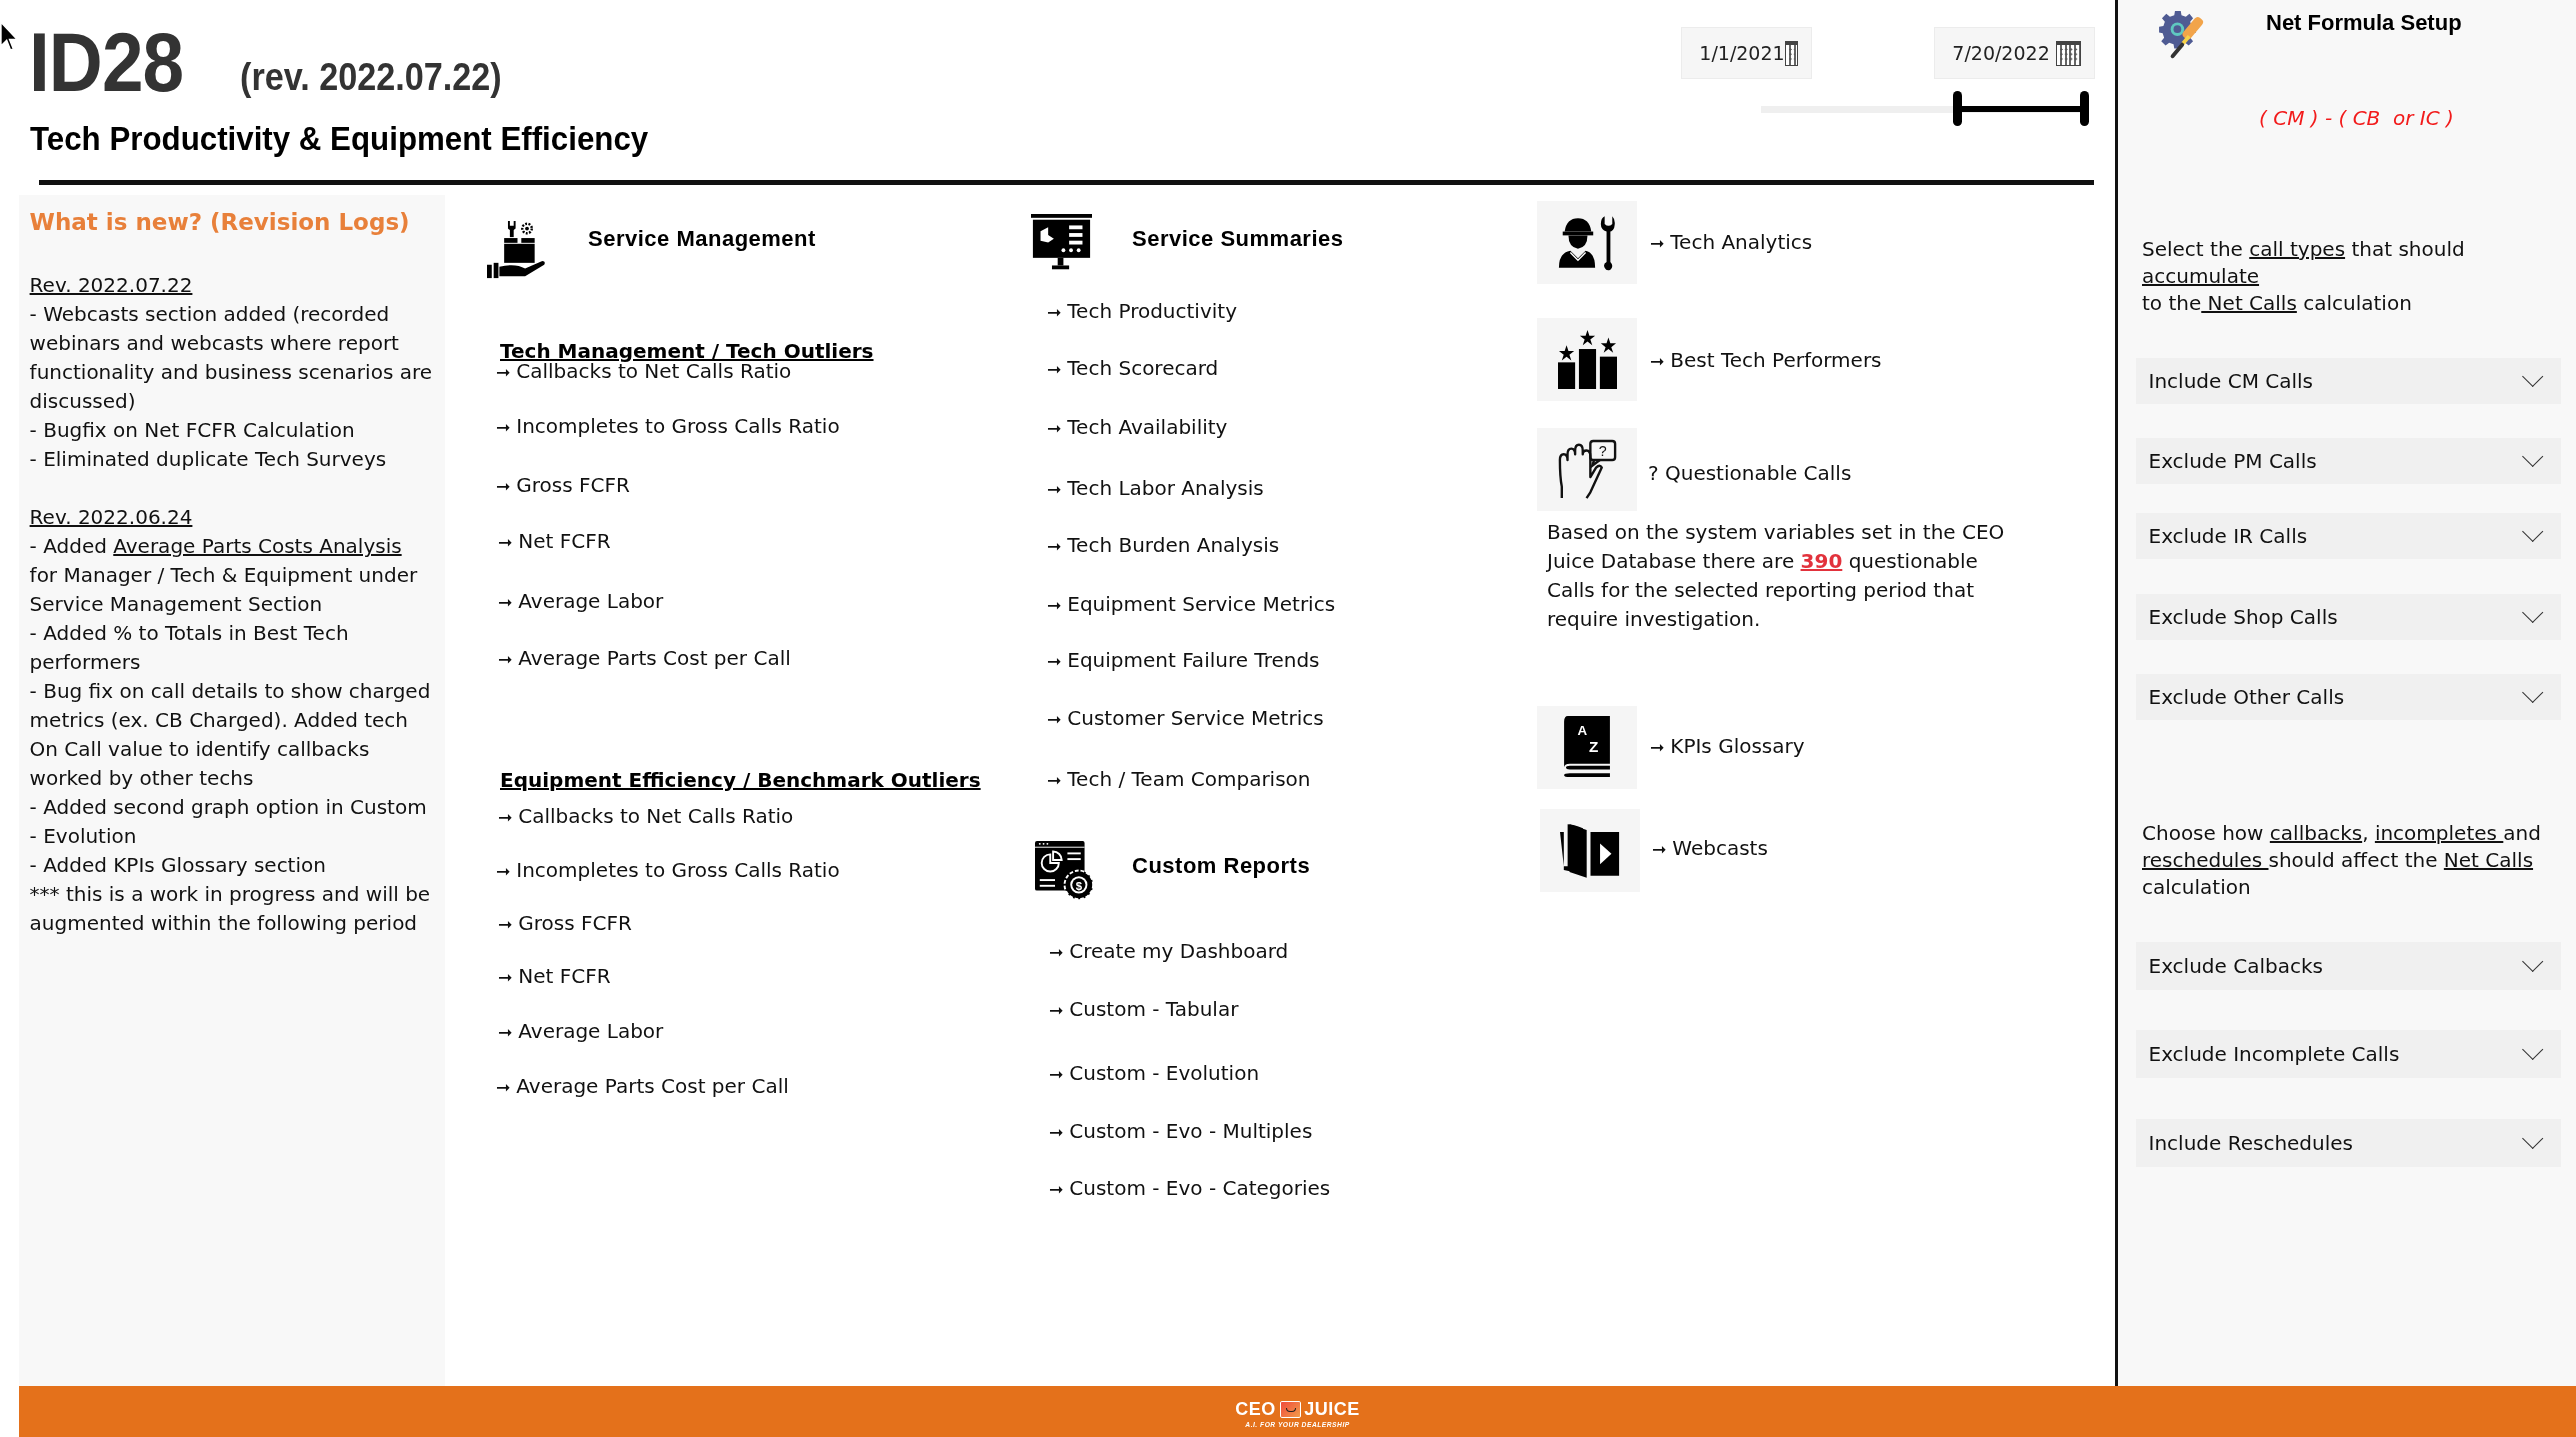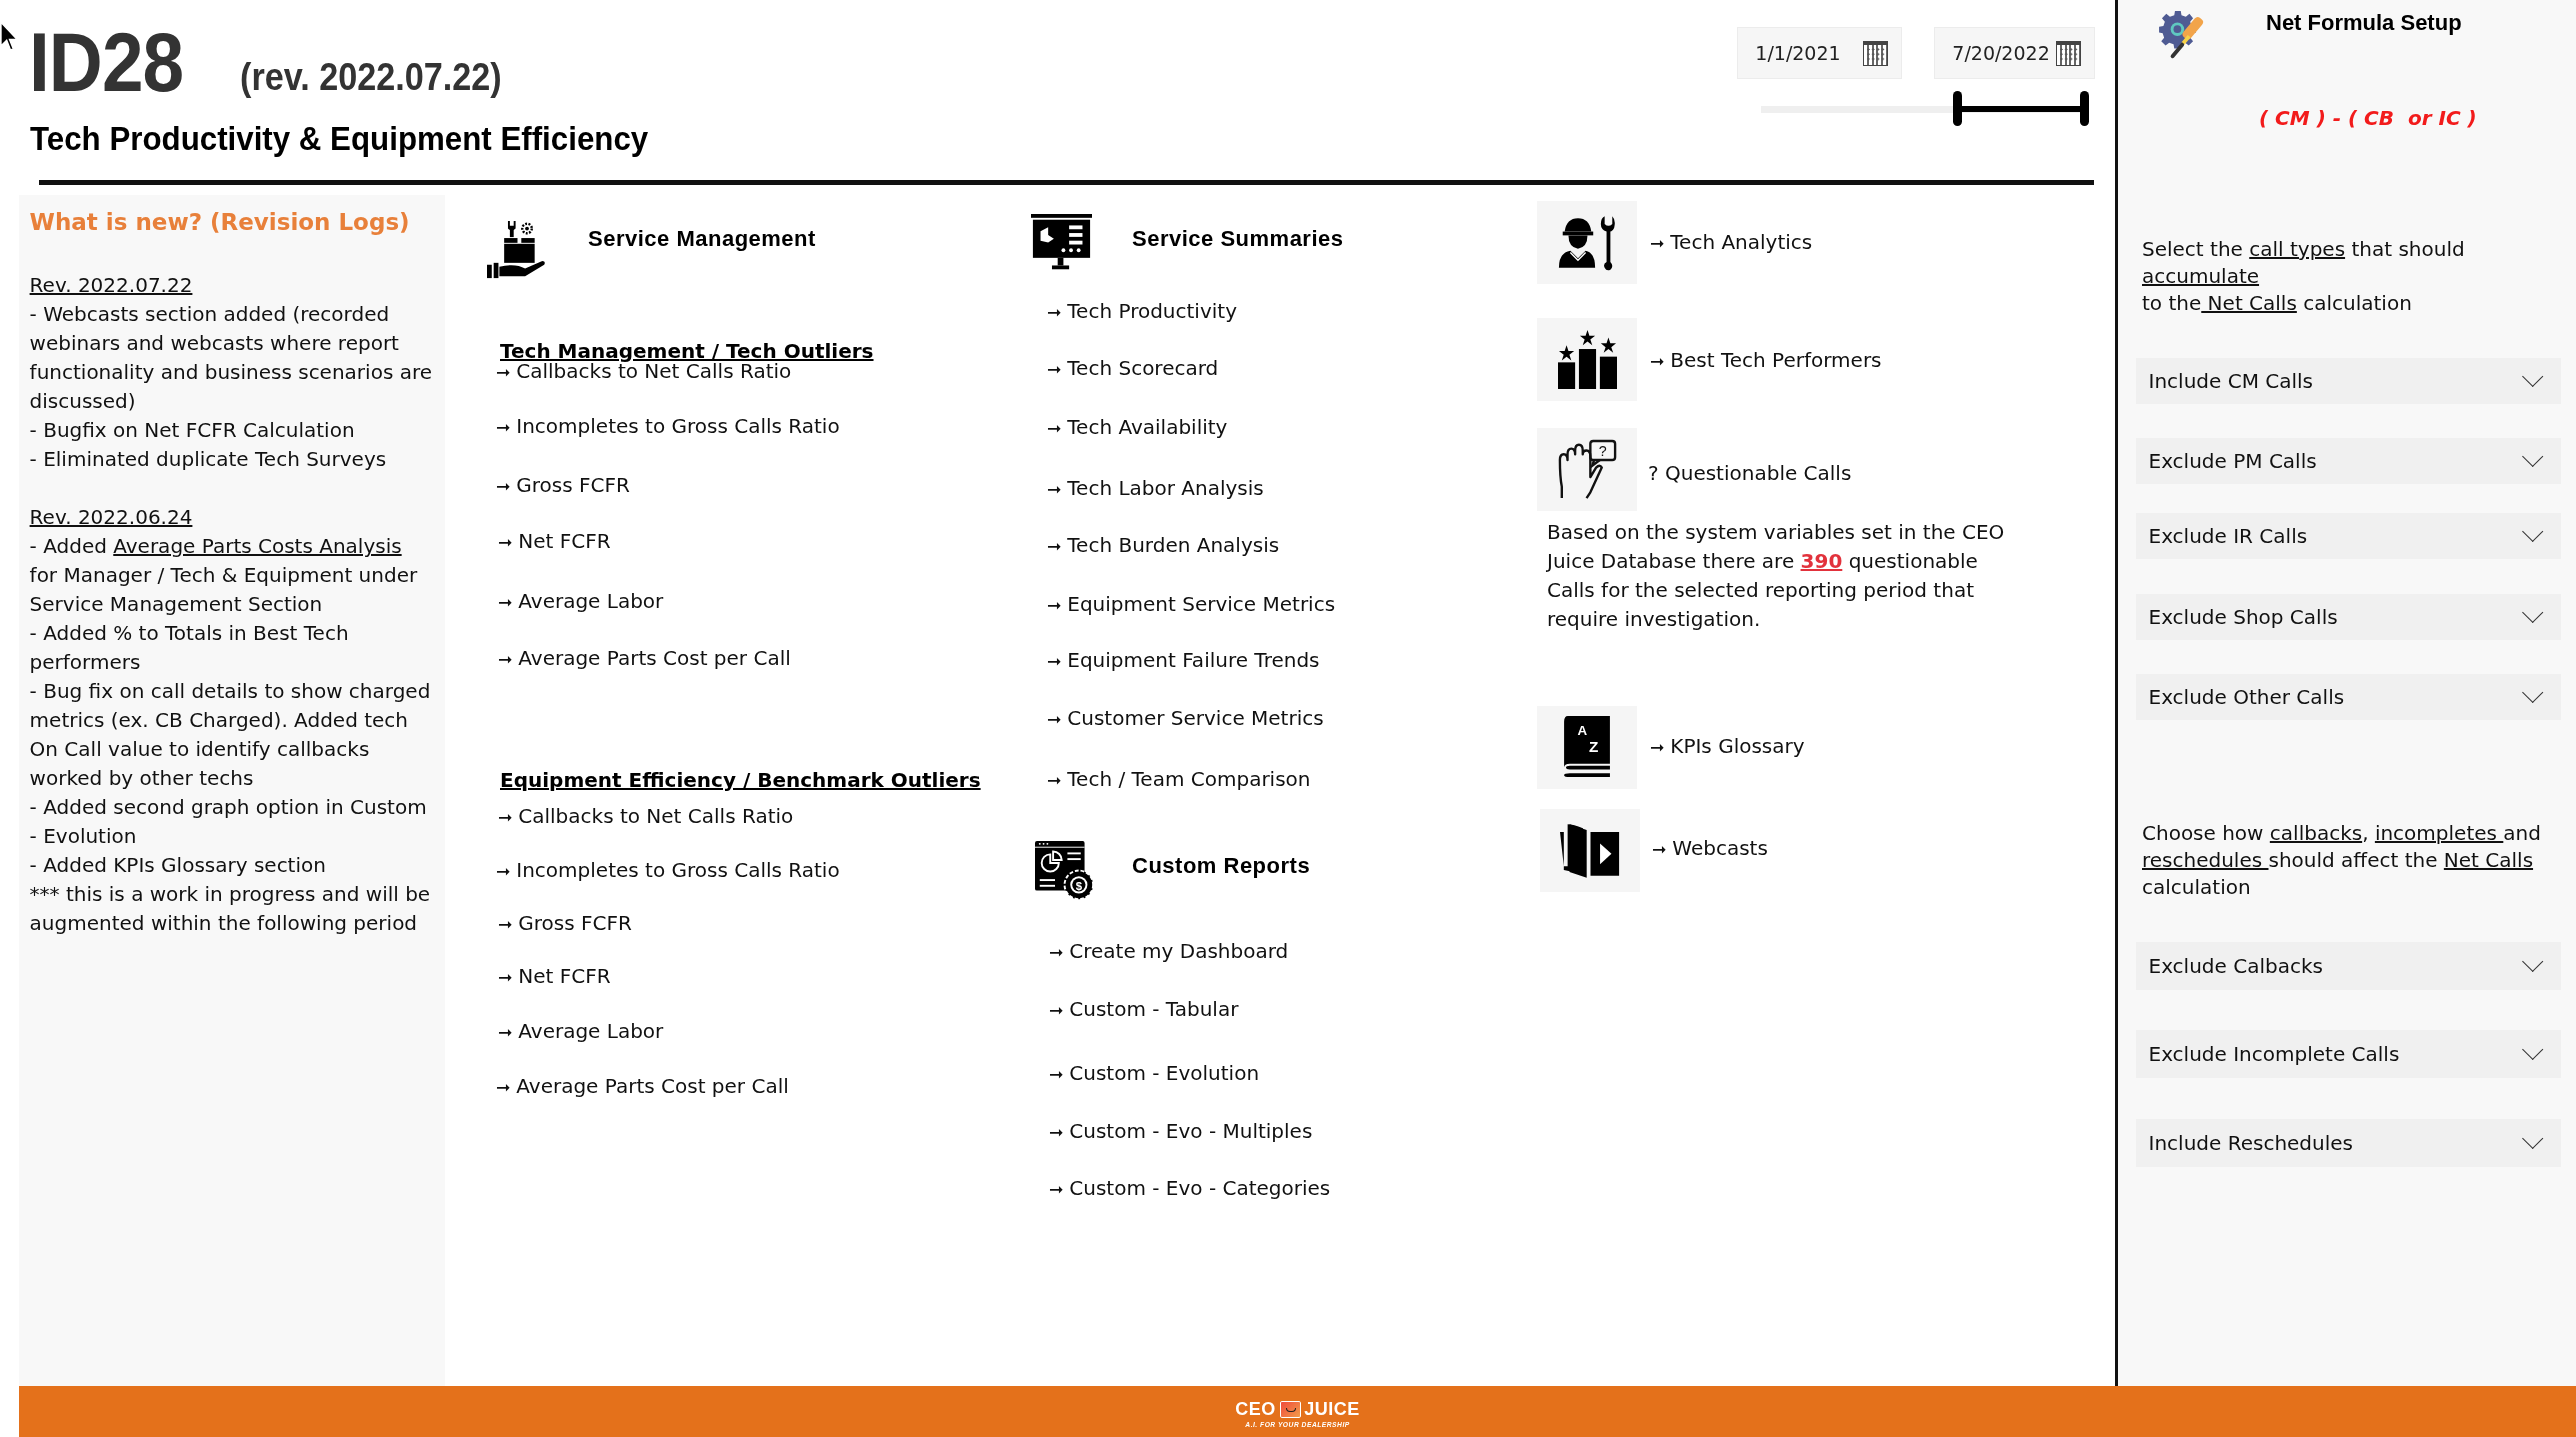--- a/index.html
+++ b/index.html
@@ -36,21 +36,21 @@
   .link { font-size: 20px; color: #111; white-space: nowrap; cursor: pointer; }
   .link .arr { font-family: "DejaVu Sans", sans-serif; font-size: 17.3px; margin-right: 5.8px; }
 
   .icon-tile { width: 100px; height: 83px; background: #f5f5f5; display: flex; align-items: center; justify-content: center; }
   .qtext { left: 1547px; top: 518px; width: 480px; font-size: 20px; line-height: 29px; color: #111; }
   .qnum { color: #e2323c; font-weight: 700; text-decoration: underline; }
 
   
   .right-panel { left: 2115px; top: 0; width: 461px; height: 1386px; background: #f8f8f8; border-left: 3.8px solid #111; }
   .rp-title { left: 2266px; top: 9.6px; font-family: "Liberation Sans", sans-serif; font-weight: 700; font-size: 22px; color: #000; }
-  .rp-formula { left: 2259px; top: 106px; font-family: "DejaVu Sans", sans-serif; font-weight: 700; font-style: italic; font-size: 20px; color: #f21b1b; white-space: pre; }
+  .rp-formula { left: 2259px; top: 106px; font-family: "DejaVu Sans", sans-serif; font-weight: 400; font-style: italic; font-size: 20px; color: #f21b1b; white-space: pre; }
   .rp-text { left: 2142px; width: 422px; font-size: 20px; line-height: 27px; color: #111; }
   .dd { left: 2136px; width: 425px; height: 46px; background: #f0f0f0; display: flex; align-items: center; padding-left: 12.5px; font-size: 20px; color: #111; cursor: pointer; }
   .dd .lbl { flex: 1; }
   .chev { width: 15.4px; height: 15.4px; border-right: 1.9px solid #333; border-bottom: 1.9px solid #333; transform: rotate(45deg); margin-right: 21px; margin-top: -7.7px; }
 
   
   .footer { left: 19px; top: 1386px; width: 2557px; height: 51px; background: #E4711B; display: flex; align-items: center; justify-content: center; flex-direction: column; }
   .logo-row { display: flex; align-items: center; gap: 3.8px; color: #fff; font-family: "Liberation Sans", sans-serif; font-weight: 700; font-size: 18px; letter-spacing: 0.5px; margin-top: 3.8px; }
   .logo-bag { width: 21px; height: 17.3px; background: linear-gradient(135deg, #f04a3c, #f29c4a); border-radius: 1.9px; position: relative; border: 1px solid #fff; }
   .logo-bag::after { content: ""; position: absolute; left: 5.8px; top: 5.8px; width: 7.7px; height: 3.8px; border: 1.9px solid #222; border-top: none; border-radius: 0 0 5.8px 5.8px; }
@@ -61,21 +61,21 @@
 
 <svg class="abs" style="left:0;top:21px" width="21" height="33" viewBox="0 0 22 34">
     <path d="M1 1 L1 26 L7 20 L11 30 L14 29 L10 19 L18 19 Z" fill="#000" stroke="#fff" stroke-width="1.5"></path>
   </svg>
 
 <div class="abs title-id">ID28</div>
 <div class="abs title-rev">(rev. 2022.07.22)</div>
 <div class="abs subtitle">Tech Productivity &amp; Equipment Efficiency</div>
 <div class="abs divider"></div>
 
-<div class="abs date-box" style="left:1737px;width:165px">
+<div class="abs date-box" style="left:1681px;width:131px">
   <span class="val">1/1/2021</span>
   <span class="cal-icon"></span>
 </div>
 <div class="abs date-box" style="left:1934px;width:161px">
   <span class="val">7/20/2022</span>
   <span class="cal-icon"></span>
 </div>
 <div class="abs slider-track"></div>
 <div class="abs slider-range"></div>
 <div class="abs slider-handle" style="left:1953px"></div>

